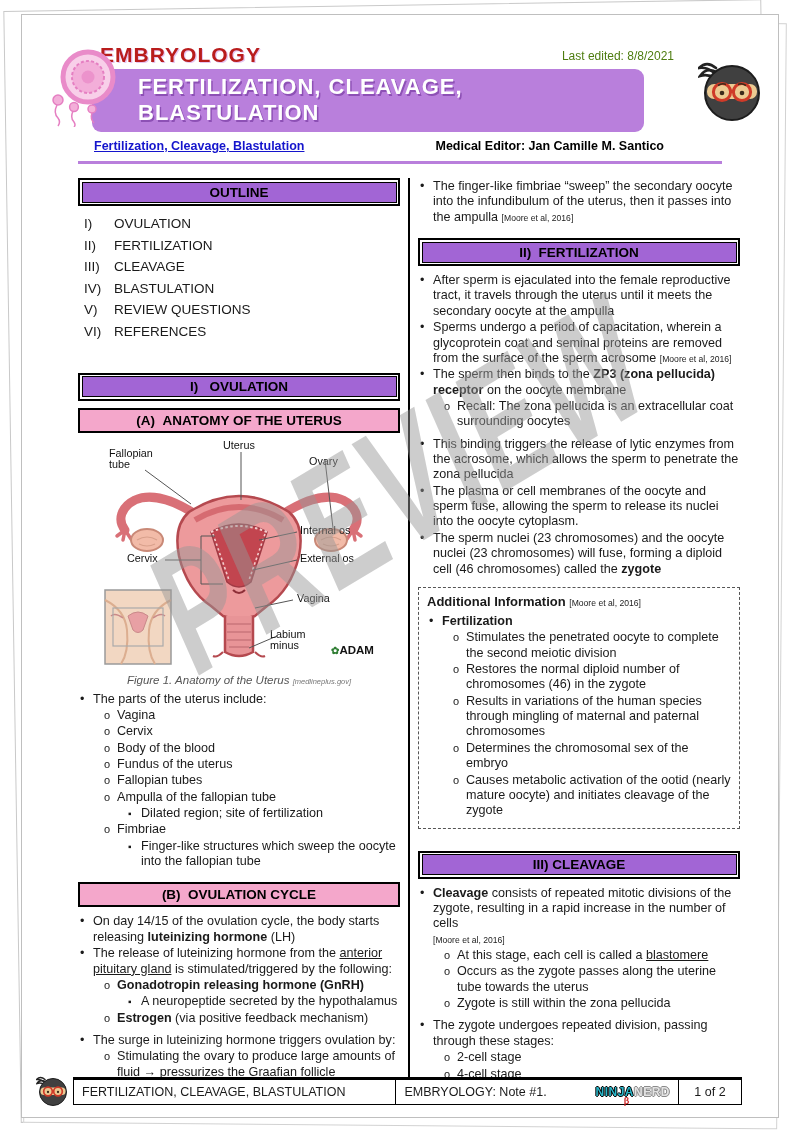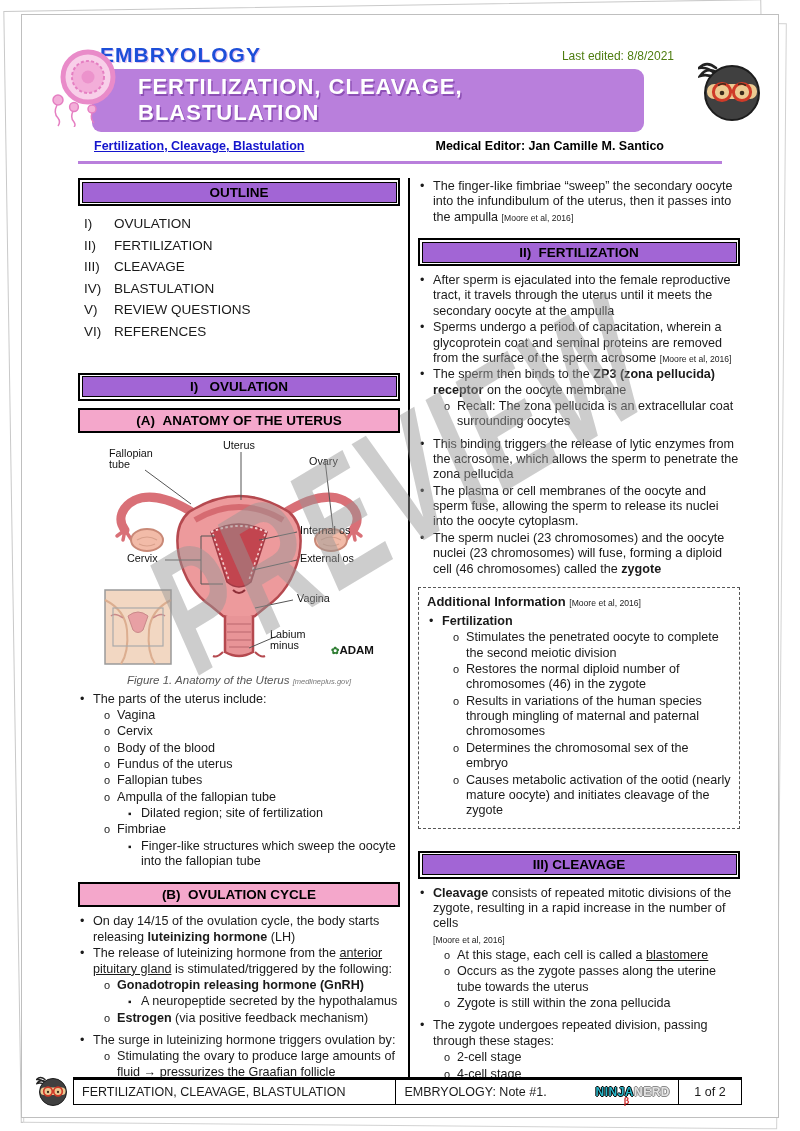--- a/index.html
+++ b/index.html
@@ -13,21 +13,21 @@
        border:1px solid #bfbfbf;}
 
   
   .watermark{position:absolute;left:50%;top:470px;transform:translate(-50%,-50%) rotate(-31deg) scaleY(1.55);
        font-size:112px;font-weight:900;font-style:italic;letter-spacing:4px;
        color:rgba(150,150,150,0.48);z-index:40;pointer-events:none;white-space:nowrap;}
 
   
   .hdr{position:relative;padding:28px 38px 0 56px;}
   .egg{position:absolute;left:24px;top:32px;width:72px;height:80px;z-index:2;}
-  .subject{margin-left:22px;font-size:21px;font-weight:900;letter-spacing:1px;color:#1d4ed8;
+  .subject{margin-left:22px;font-size:21px;font-weight:900;letter-spacing:1px;color:#b91c1c;
        text-shadow:1.2px 1.2px 0 #e6c4f2;}
   .last-edited{position:absolute;right:104px;top:34px;font-size:12px;color:#4d7c0f;}
   .banner{position:relative;margin-left:14px;margin-right:96px;margin-top:2px;background:#b97fdc;
        border-radius:9px;padding:5px 14px 6px 46px;color:#fff;font-weight:900;font-size:22px;
        letter-spacing:1px;text-shadow:1.5px 1.5px 0 #8d50b5;z-index:1;}
   .ninja-top{position:absolute;right:16px;top:44px;width:64px;height:64px;}
   .linkrow{position:relative;margin-top:7px;height:16px;}
   .topic-link{position:absolute;left:16px;font-size:12.5px;font-weight:bold;color:#1414cc;
        text-decoration:underline;cursor:pointer;}
   .editor{position:absolute;left:54%;font-size:12.5px;font-weight:bold;color:#000;}

